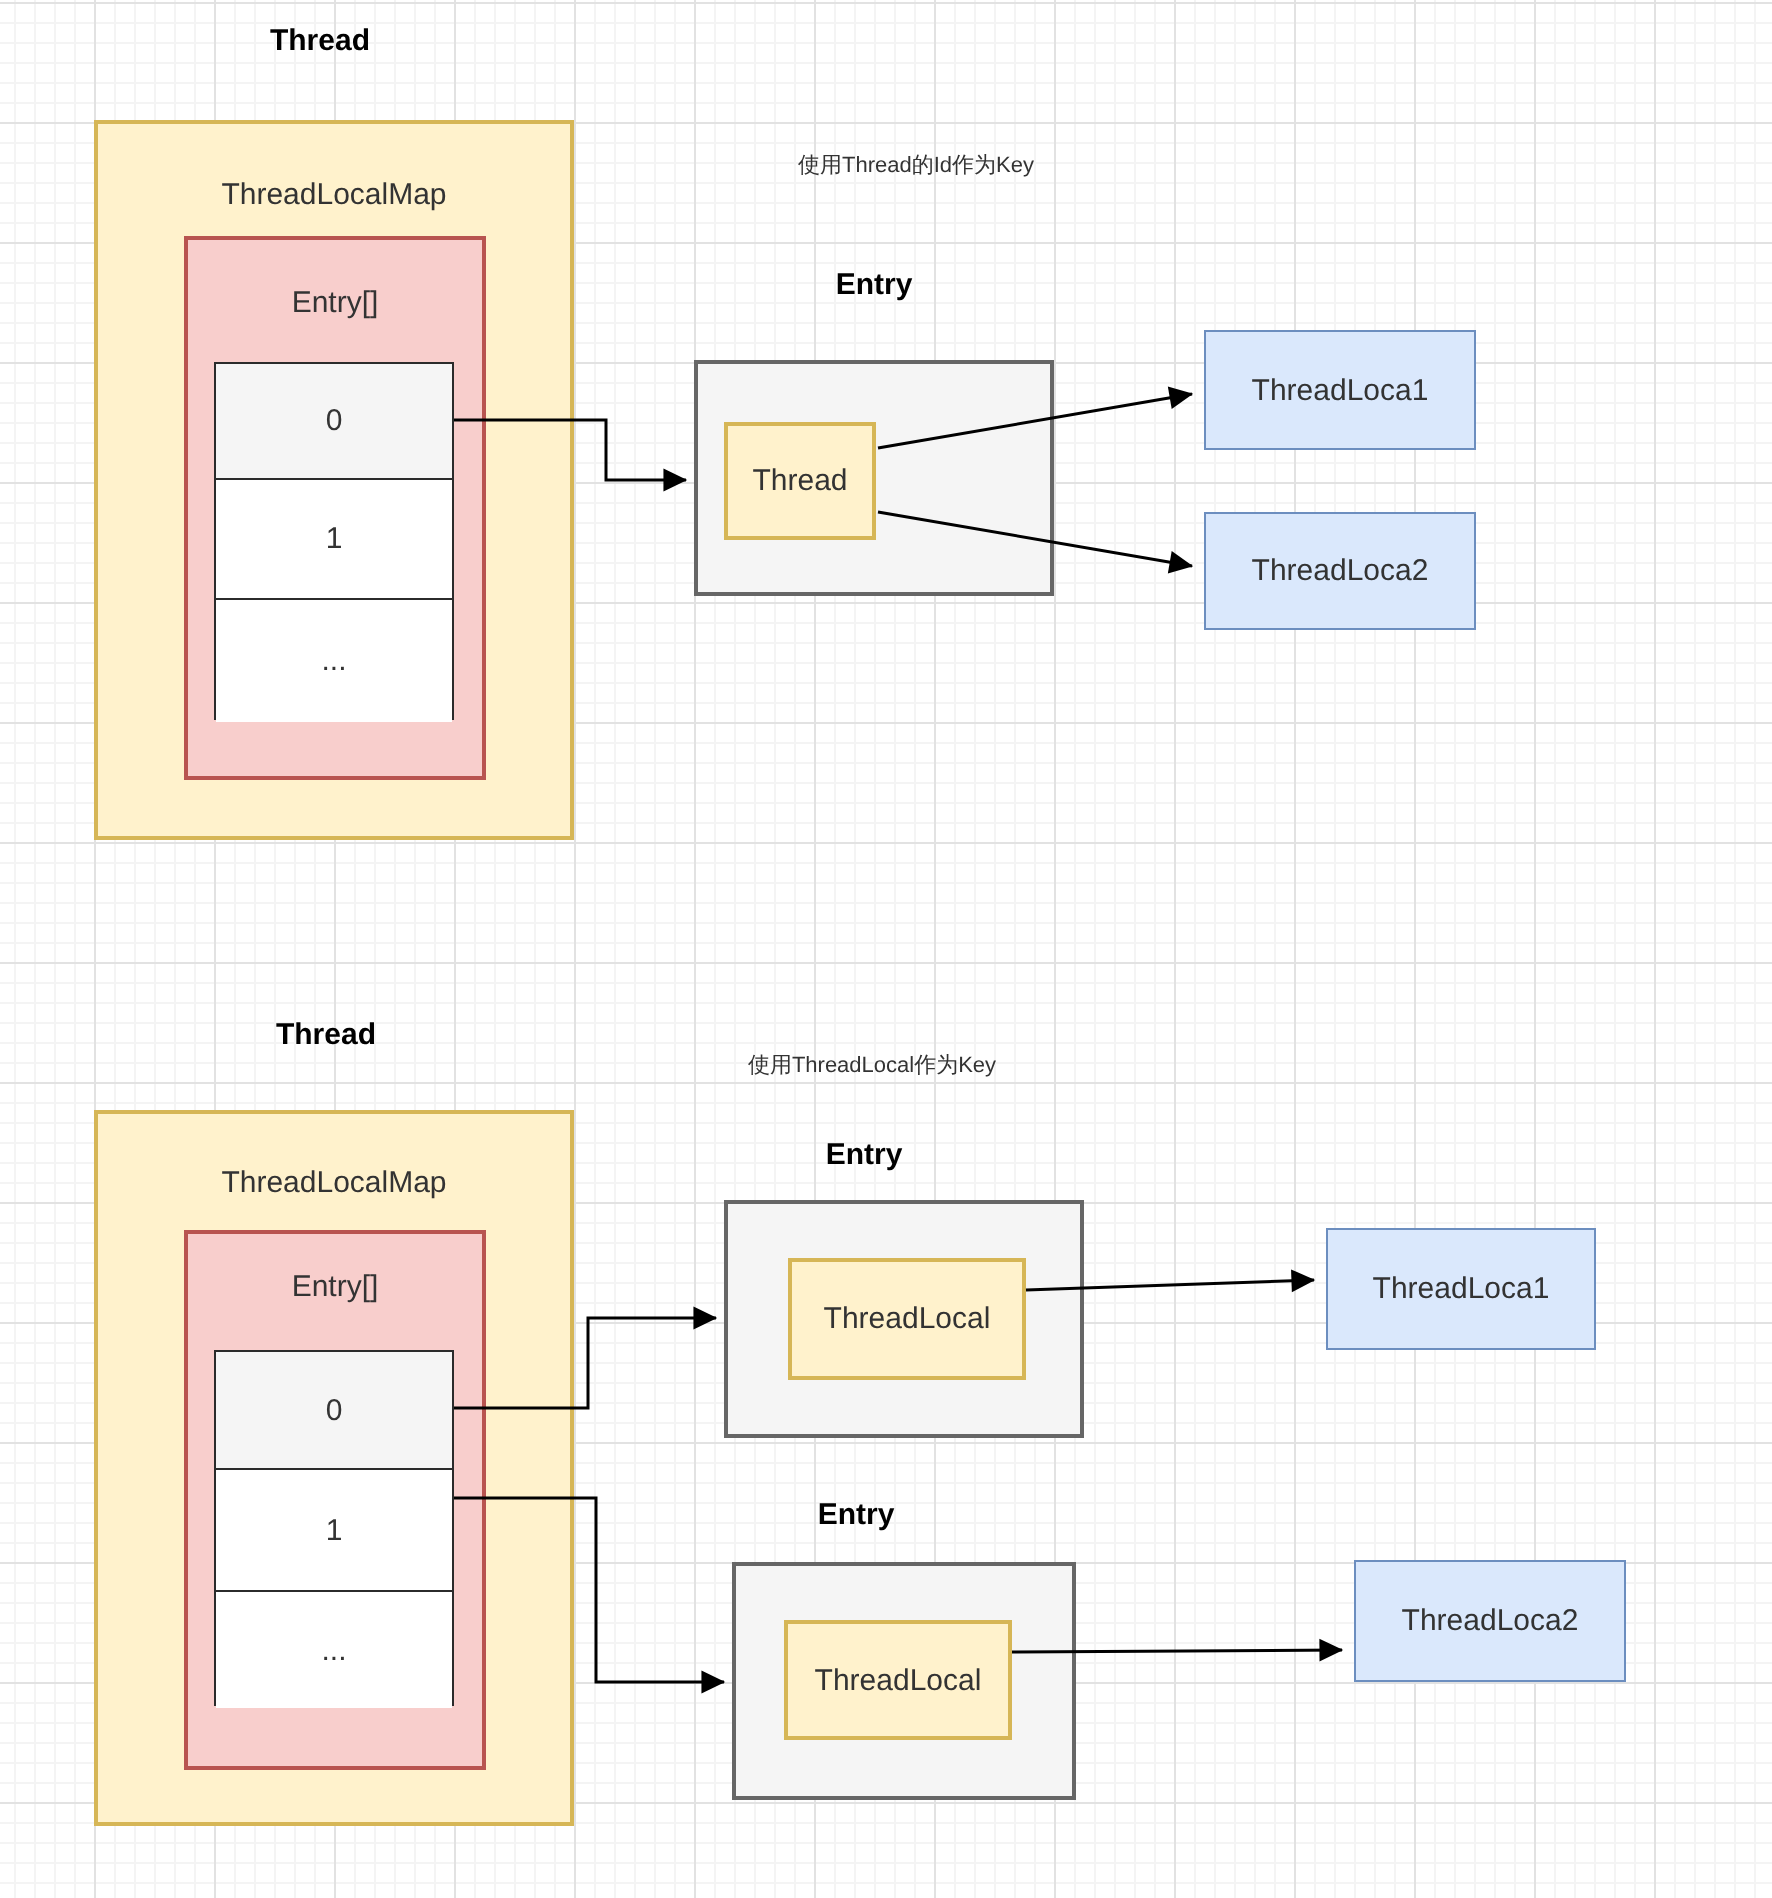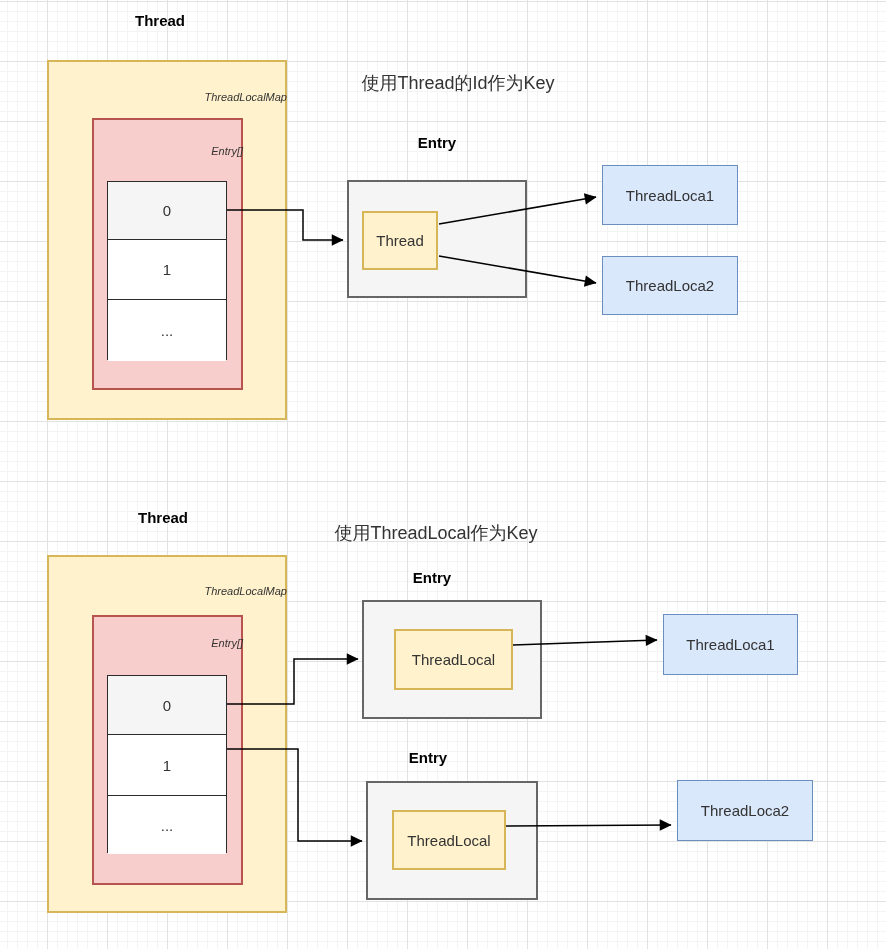--- a/index.html
+++ b/index.html
@@ -15,23 +15,23 @@
     background-position:47px 0,0 1px,7px 0,0 1px;
     font-family:"Liberation Sans","DejaVu Sans",sans-serif;
     color:#333333;
   }
   .box{position:absolute;box-sizing:border-box;}
   .yellow{background:#FFF2CC;border:2px solid #D6B656;}
   .pink{background:#F8CECC;border:2px solid #B85450;}
   .grayEntry{background:#F5F5F5;border:2px solid #666666;}
   .blue{background:#DAE8FC;border:1.5px solid #6C8EBF;display:flex;align-items:center;justify-content:center;font-size:15px;color:#333;}
   .keybox{display:flex;align-items:center;justify-content:center;font-size:15px;color:#333;}
-  .lbl{position:absolute;text-align:right;font-size:11px;line-height:17px;color:#333;font-style:italic;}
+  .lbl{position:absolute;text-align:center;font-size:15px;line-height:17px;color:#333;}
   .title{position:absolute;text-align:center;font-size:15px;line-height:17px;font-weight:bold;color:#000;}
-  .caption{position:absolute;text-align:center;font-size:18px;line-height:19px;color:#333;}
+  .caption{position:absolute;text-align:center;font-size:11px;line-height:19px;color:#333;}
   .slot-table{position:absolute;box-sizing:border-box;border:1.5px solid #2b2b2b;background:#fff;}
   .slot{box-sizing:border-box;display:flex;align-items:center;justify-content:center;font-size:15px;color:#333;background:#ffffff;}
   .slot + .slot{border-top:1.5px solid #2b2b2b;}
   .slot.head{background:#F5F5F5;}
   svg.connectors{position:absolute;left:0;top:0;pointer-events:none;}
 </style>
 </head>
 <body>
 
 <div class="canvas">

